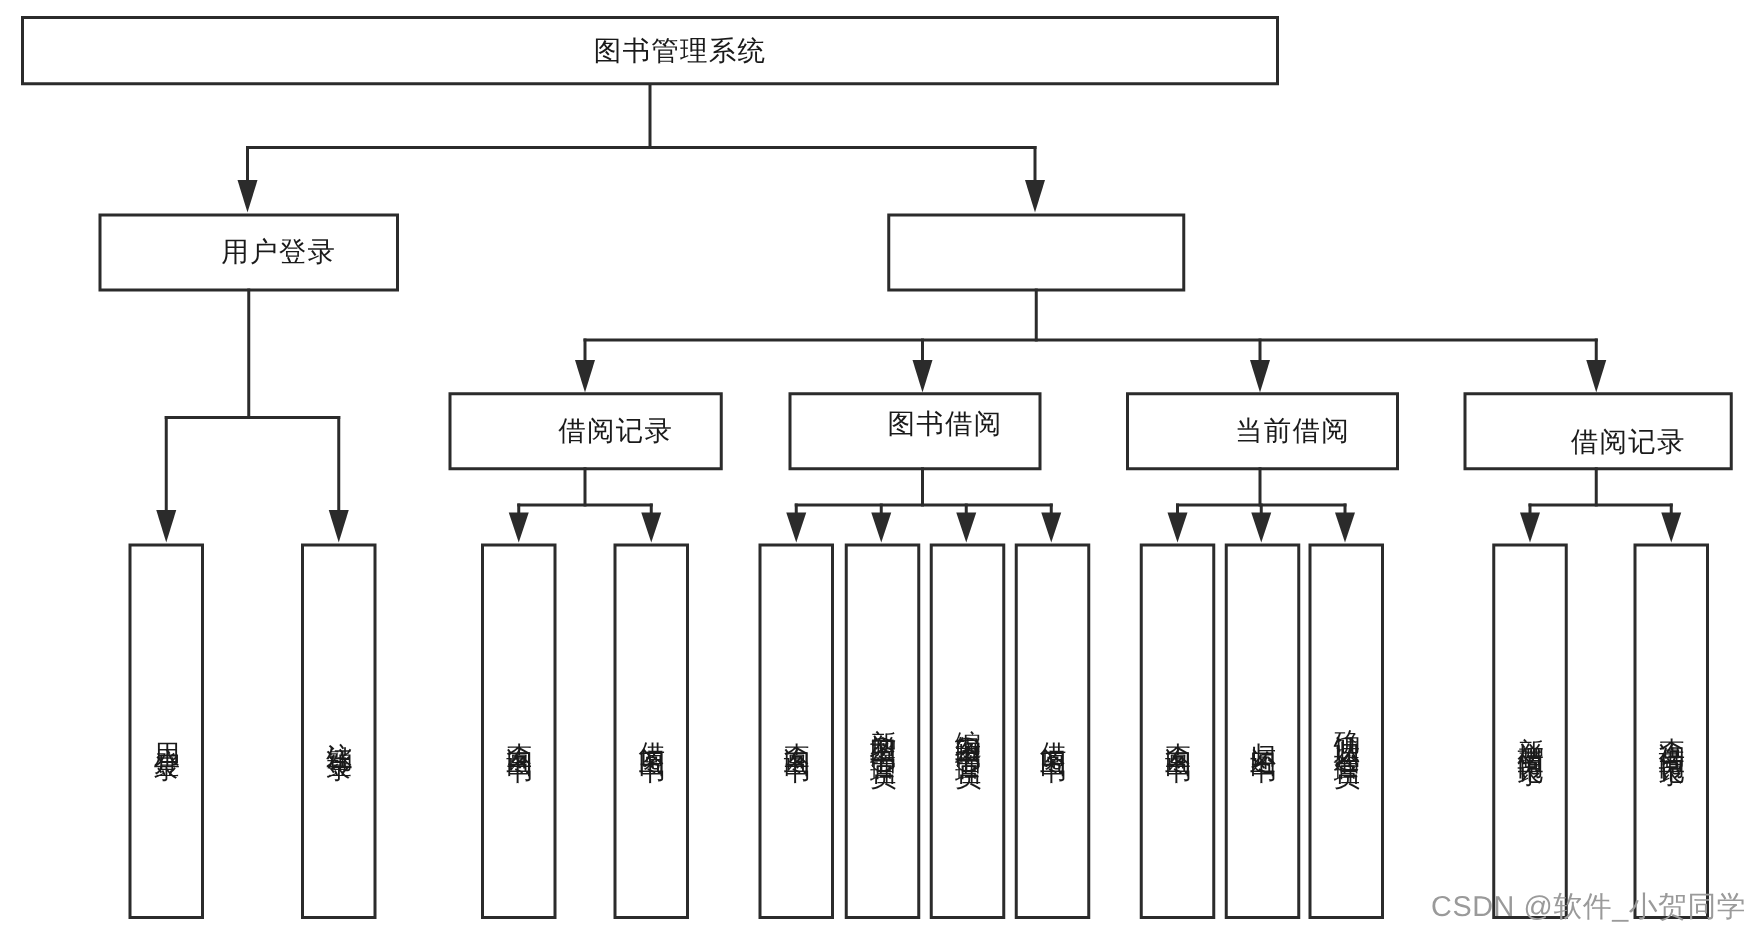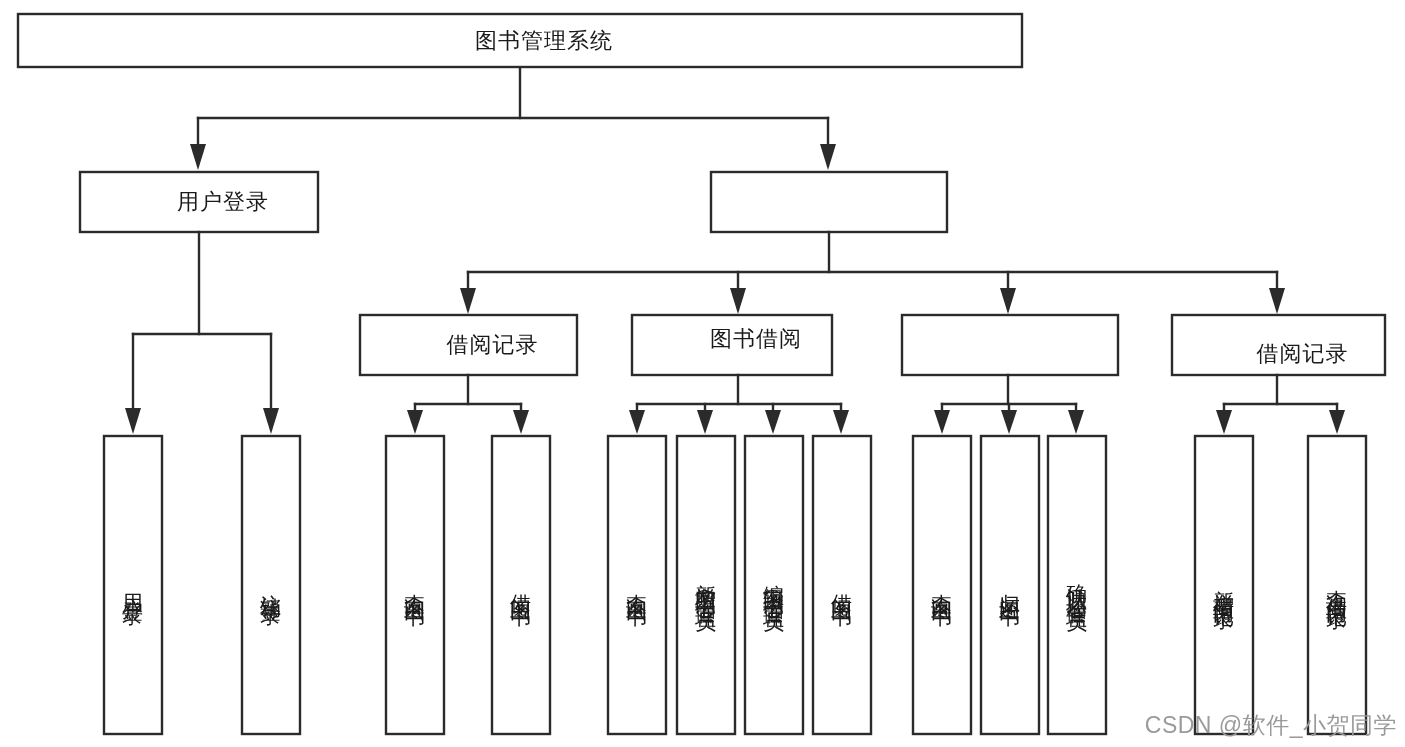--- a/index.html
+++ b/index.html
@@ -193,20 +193,21 @@
 
   <div class="horiz-label" style="left:18px; top:14px; width:1004px; height:53px;">图书管理系统</div>
 
   <div class="horiz-label" style="left:80px; top:172px; width:238px; height:60px;">用户登录</div>
 
 
   <div class="horiz-label" style="left:360px; top:315px; width:217px; height:60px;">借阅记录</div>
 
   <div class="horiz-label" style="left:632px; top:315px; width:200px; height:48px;">图书借阅</div>
 
+  <div class="horiz-label" style="left:902px; top:315px; width:216px; height:60px;">当前借阅</div>
 
   <div class="horiz-label" style="left:1172px; top:315px; width:213px; height:77px;">借阅记录</div>
 
   <div class="vert-wrap" style="left: 104px; top: 436px; width: 58px; height: 298px; padding-top: 141px;">
     <span class="vert-text">用户登录</span>
   </div>
   <div class="vert-wrap" style="left: 242px; top: 436px; width: 58px; height: 298px; padding-top: 141px;">
     <span class="vert-text">注销登录</span>
   </div>
 

